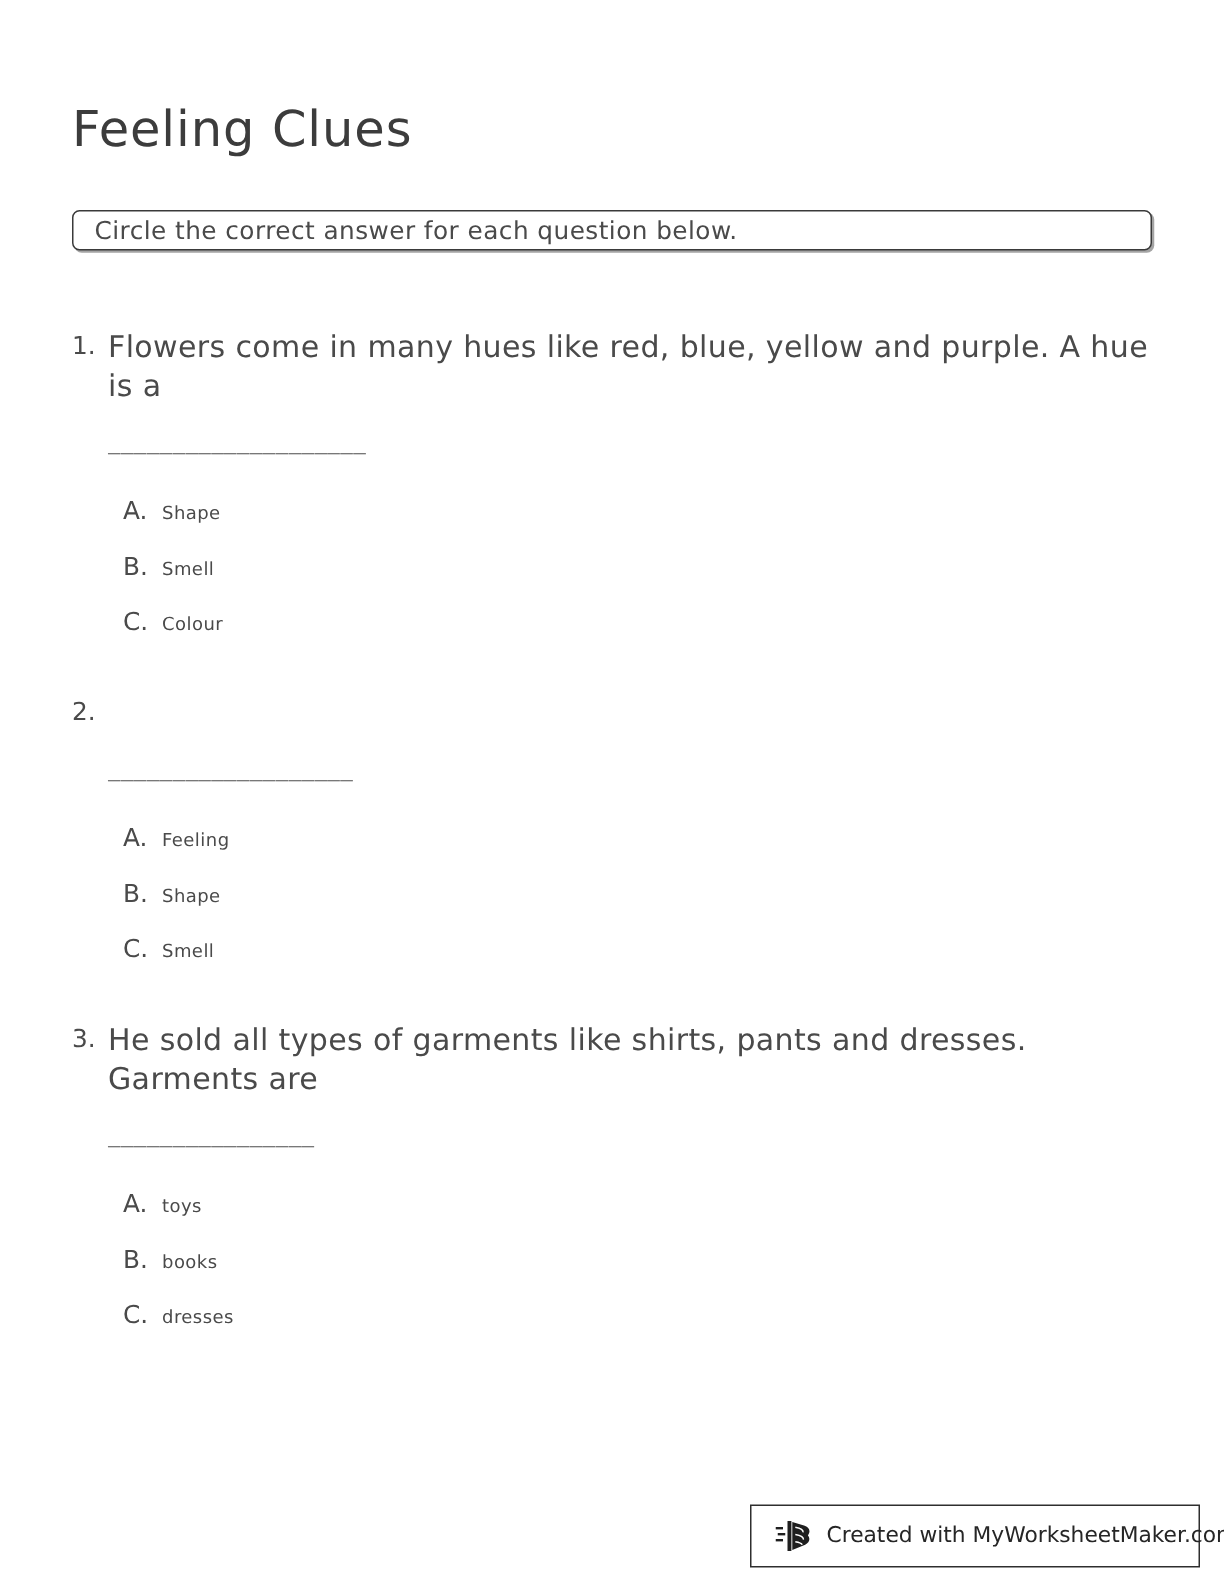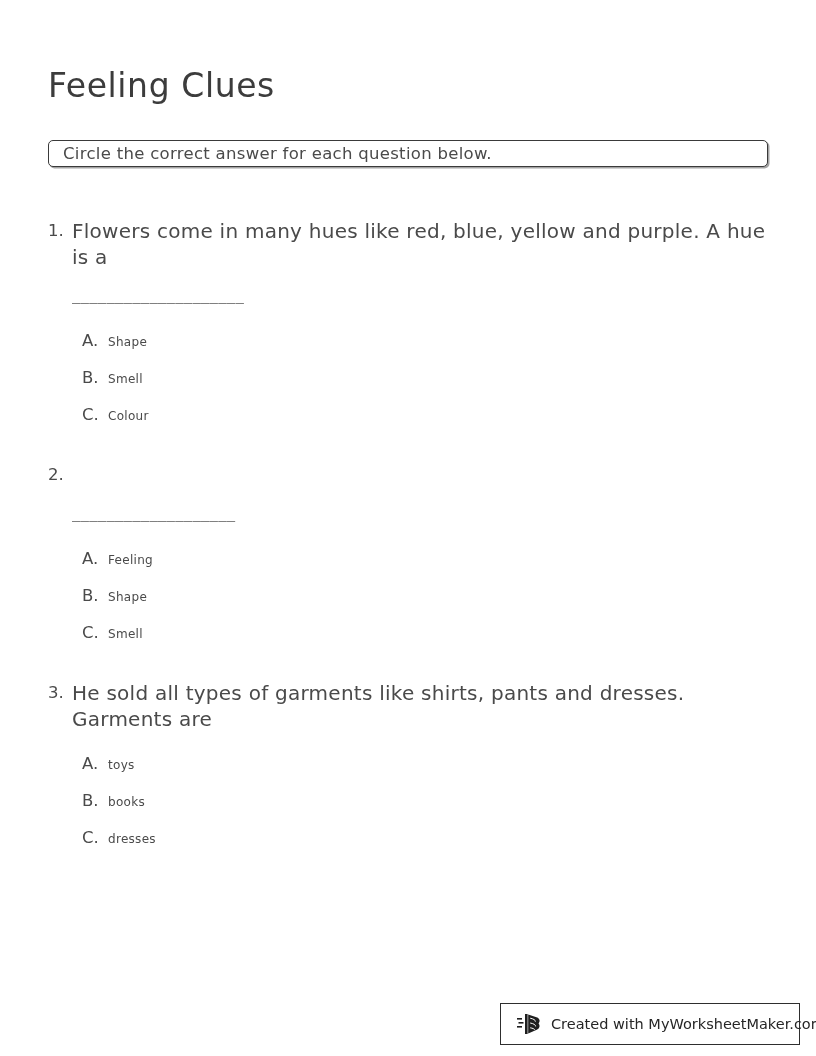--- a/index.html
+++ b/index.html
@@ -211,20 +211,21 @@
       </div>
     </div>
 
     <div class="q-gap"></div>
 
     <div class="question-block">
       <div class="question-line">
         <span class="question-number">3.</span>
         <span class="question-text">He sold all types of garments like shirts, pants and dresses. Garments are</span>
       </div>
+      <div class="answer-blank">________________</div>
       <div class="options">
         <div class="option-row">
           <span class="option-letter">A.</span>
           <span class="option-label">toys</span>
         </div>
         <div class="option-row">
           <span class="option-letter">B.</span>
           <span class="option-label">books</span>
         </div>
         <div class="option-row">

